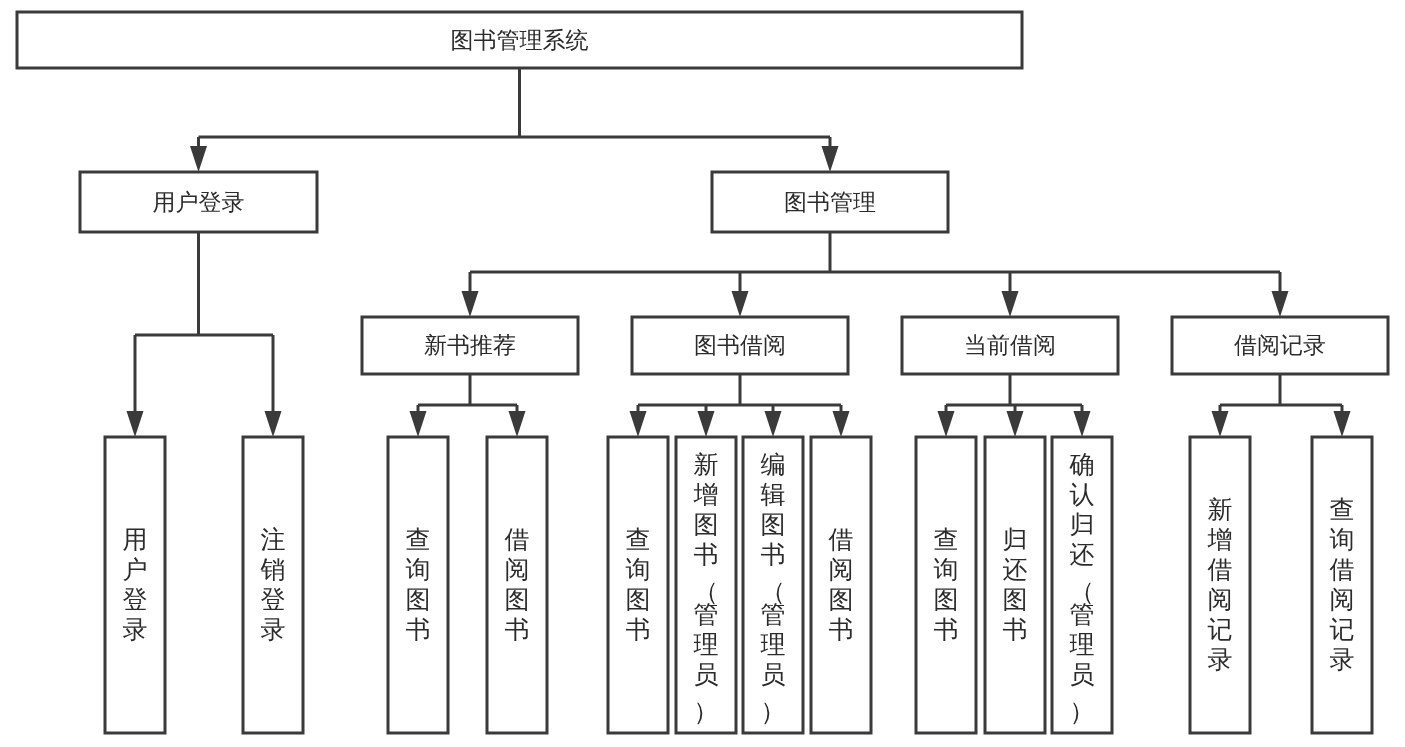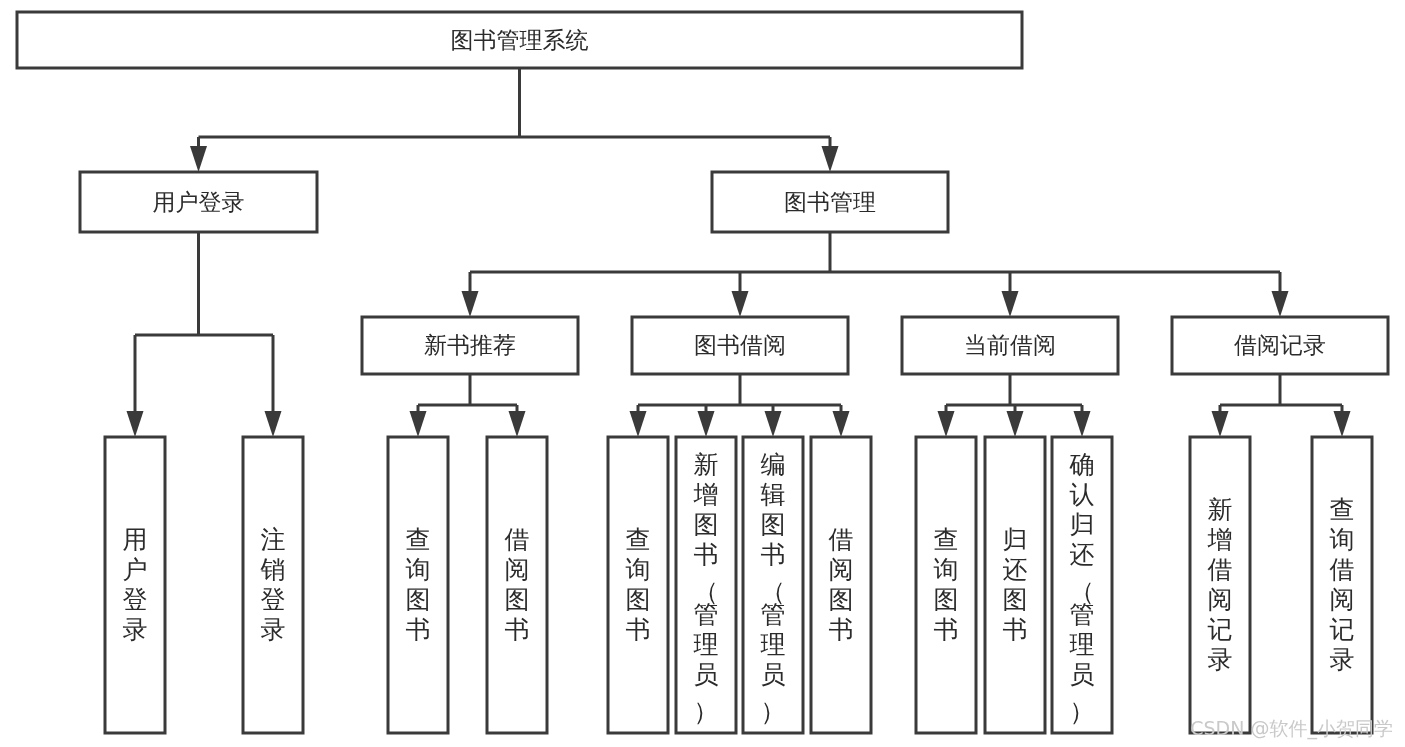--- a/index.html
+++ b/index.html
@@ -214,14 +214,13 @@
         <g>
           <rect class="node-box" x="1190" y="437" width="60" height="296"></rect>
           <text class="node-label-v" x="1220" y="518.4"><tspan x="1220" dy="0">新</tspan><tspan x="1220" dy="30">增</tspan><tspan x="1220" dy="30">借</tspan><tspan x="1220" dy="30">阅</tspan><tspan x="1220" dy="30">记</tspan><tspan x="1220" dy="30">录</tspan></text>
         </g>
         <g>
           <rect class="node-box" x="1312" y="437" width="60" height="296"></rect>
           <text class="node-label-v" x="1342" y="518.4"><tspan x="1342" dy="0">查</tspan><tspan x="1342" dy="30">询</tspan><tspan x="1342" dy="30">借</tspan><tspan x="1342" dy="30">阅</tspan><tspan x="1342" dy="30">记</tspan><tspan x="1342" dy="30">录</tspan></text>
         </g>
       </g>
   </svg>
-  <div class="watermark-text">CSDN @软件_小贺同学</div>
 </div>
 
 </body></html>

